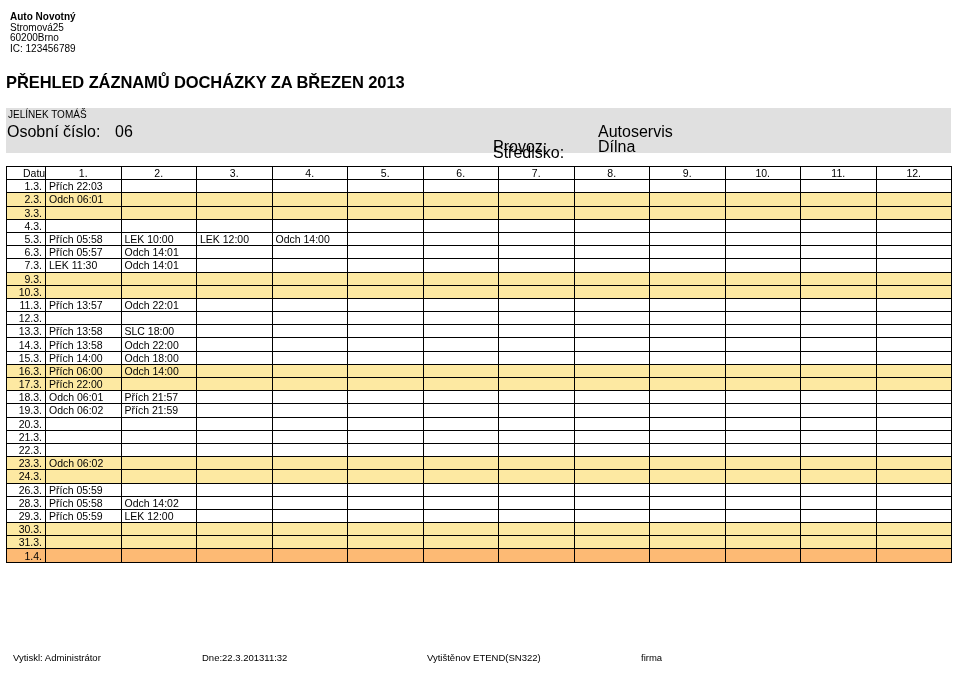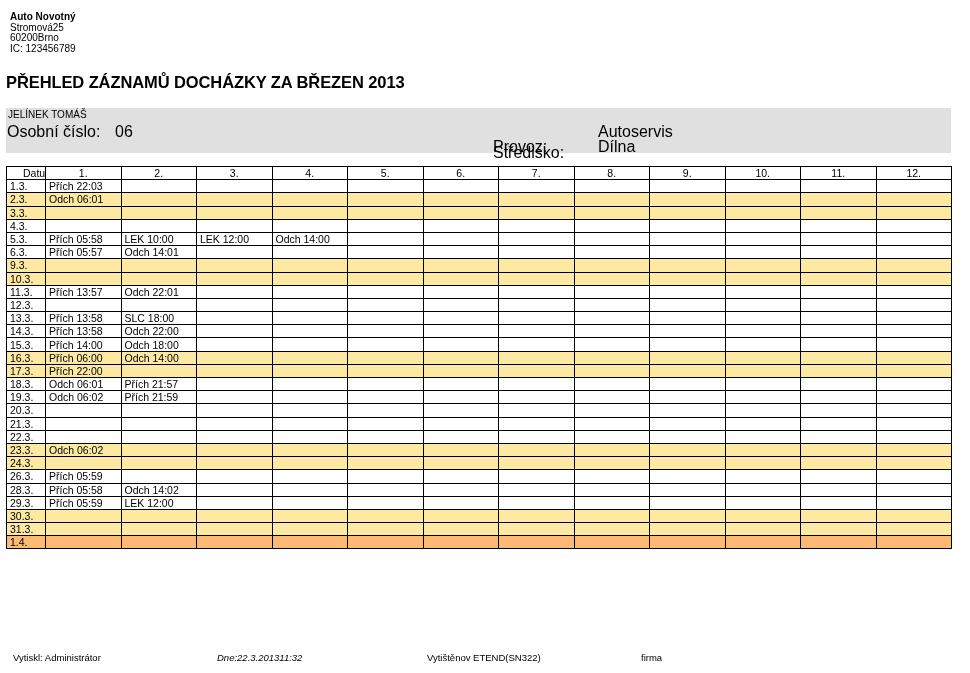--- a/index.html
+++ b/index.html
@@ -22,21 +22,21 @@
   .att-table {
     position: absolute; left: 6px; top: 166px; width: 945px;
     border-collapse: collapse; table-layout: fixed; font-size: 10.5px;
   }
   .att-table td, .att-table th {
     border: 1px solid #000; height: 12.2px; padding: 0 3px; line-height: 12px;
     white-space: nowrap; overflow: hidden; font-weight: normal;
   }
   .att-table th { text-align: center; background: #fff; }
   .att-table th.datum-h { text-align: left; padding-left: 16px; }
-  .att-table td.date { padding-right: 15px; }
+  .att-table td.date { text-align: right; padding-right: 3px; }
   .att-table td.cell { text-align: left; }
   tr.weekend td { background: #fde9a2; }
   tr.nextmonth td { background: #fdba74; }
   .footer { position: absolute; top: 652px; font-size: 9.5px; white-space: nowrap; }
 </style>
 </head>
 <body>
 
 <div class="company">
   <div class="name">Auto Novotný</div>
@@ -163,20 +163,35 @@
         <td class="cell"></td>
         <td class="cell"></td>
         <td class="cell"></td>
         <td class="cell"></td>
         <td class="cell"></td>
         <td class="cell"></td>
         <td class="cell"></td>
         <td class="cell"></td>
         <td class="cell"></td>
       </tr>
+      <tr>
+        <td class="date">7.3.</td>
+        <td class="cell">LEK 11:30</td>
+        <td class="cell">Odch 14:01</td>
+        <td class="cell"></td>
+        <td class="cell"></td>
+        <td class="cell"></td>
+        <td class="cell"></td>
+        <td class="cell"></td>
+        <td class="cell"></td>
+        <td class="cell"></td>
+        <td class="cell"></td>
+        <td class="cell"></td>
+        <td class="cell"></td>
+      </tr>
       <tr class="weekend">
         <td class="date">9.3.</td>
         <td class="cell"></td>
         <td class="cell"></td>
         <td class="cell"></td>
         <td class="cell"></td>
         <td class="cell"></td>
         <td class="cell"></td>
         <td class="cell"></td>
         <td class="cell"></td>
@@ -497,16 +512,16 @@
         <td class="cell"></td>
         <td class="cell"></td>
         <td class="cell"></td>
         <td class="cell"></td>
         <td class="cell"></td>
       </tr>
     </tbody>
 </table>
 
 <div class="footer" style="left:13px;text-align:center;">Vytiskl: Administrátor</div>
-<div class="footer" style="left:217px;font-style:italic;">Dne:22.3.201311:32</div>
+<div class="footer" style="left:202px;">Dne:22.3.201311:32</div>
 <div class="footer" style="left:427px;">Vytištěnov ETEND(SN322)</div>
 <div class="footer" style="left:641px;">firma</div>
 <div class="footer" style="left:996px;">1/1</div>
 
 </body></html>

